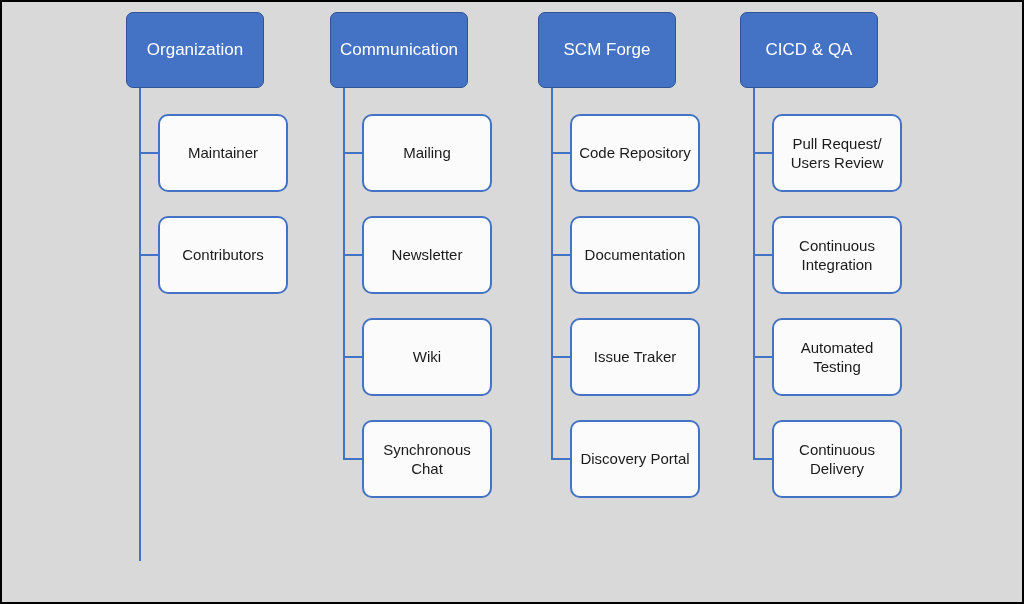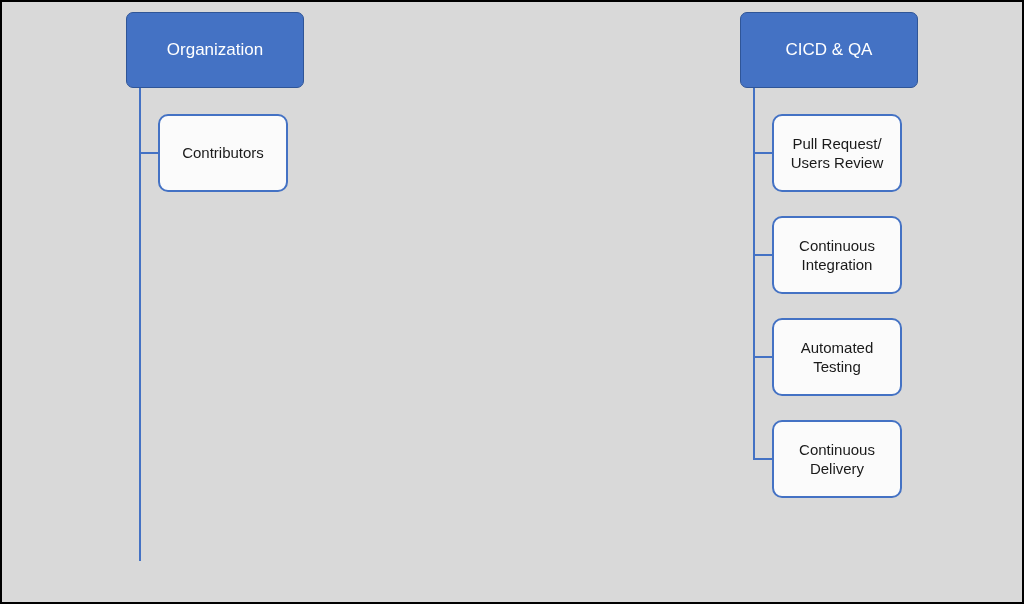--- a/index.html
+++ b/index.html
@@ -18,21 +18,21 @@
     background:var(--bg);
     border:2px solid #000000;
     overflow:hidden;
   }
   .column{
     position:absolute;
     top:10px;
     width:296px;
   }
   .header{
-    width:178px;
+    width:138px;
     height:76px;
     background:var(--accent);
     border:1px solid #2f5597;
     border-radius:7px;
     color:#ffffff;
     font-size:17px;
     display:flex;
     align-items:center;
     justify-content:center;
     text-align:center;
@@ -87,26 +87,65 @@
 </head>
 <body>
 
 <div class="canvas">
 
   <div class="column col-5" style="left:124px">
     <div class="header">Organization</div>
     <div class="vline"></div>
     <div class="children">
       <div class="node">
+        <span class="node-label">Maintainer</span>
+      </div>
+      <div class="node">
         <span class="node-label">Contributors</span>
       </div>
     </div>
   </div>
 
+  <div class="column col-4" style="left:328px">
+    <div class="header">Communication</div>
+    <div class="vline"></div>
+    <div class="children">
+      <div class="node">
+        <span class="node-label">Mailing</span>
+      </div>
+      <div class="node">
+        <span class="node-label">Newsletter</span>
+      </div>
+      <div class="node">
+        <span class="node-label">Wiki</span>
+      </div>
+      <div class="node">
+        <span class="node-label">Synchronous Chat</span>
+      </div>
+    </div>
+  </div>
 
+  <div class="column col-4" style="left:536px">
+    <div class="header">SCM Forge</div>
+    <div class="vline"></div>
+    <div class="children">
+      <div class="node">
+        <span class="node-label">Code Repository</span>
+      </div>
+      <div class="node">
+        <span class="node-label">Documentation</span>
+      </div>
+      <div class="node">
+        <span class="node-label">Issue Traker</span>
+      </div>
+      <div class="node">
+        <span class="node-label">Discovery Portal</span>
+      </div>
+    </div>
+  </div>
 
   <div class="column col-4" style="left:738px">
     <div class="header">CICD &amp; QA</div>
     <div class="vline"></div>
     <div class="children">
       <div class="node">
         <span class="node-label">Pull Request/ Users Review</span>
       </div>
       <div class="node">
         <span class="node-label">Continuous Integration</span>

